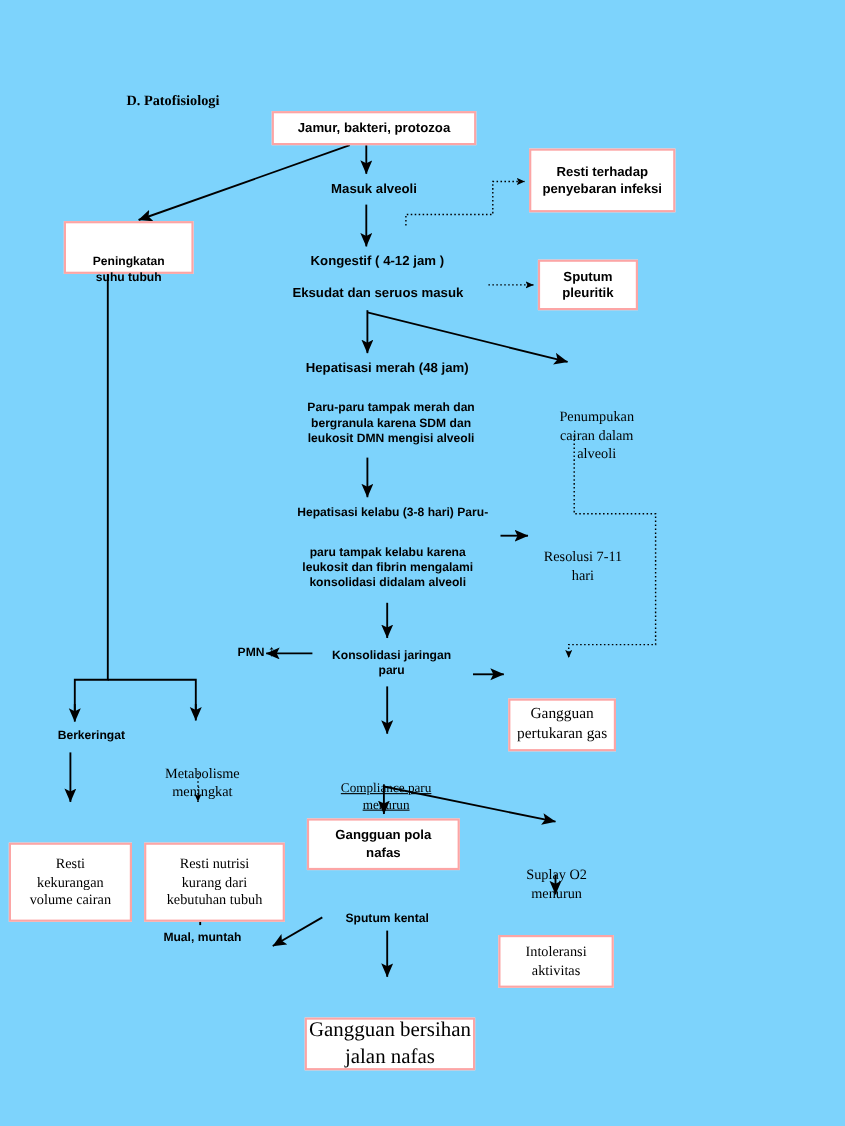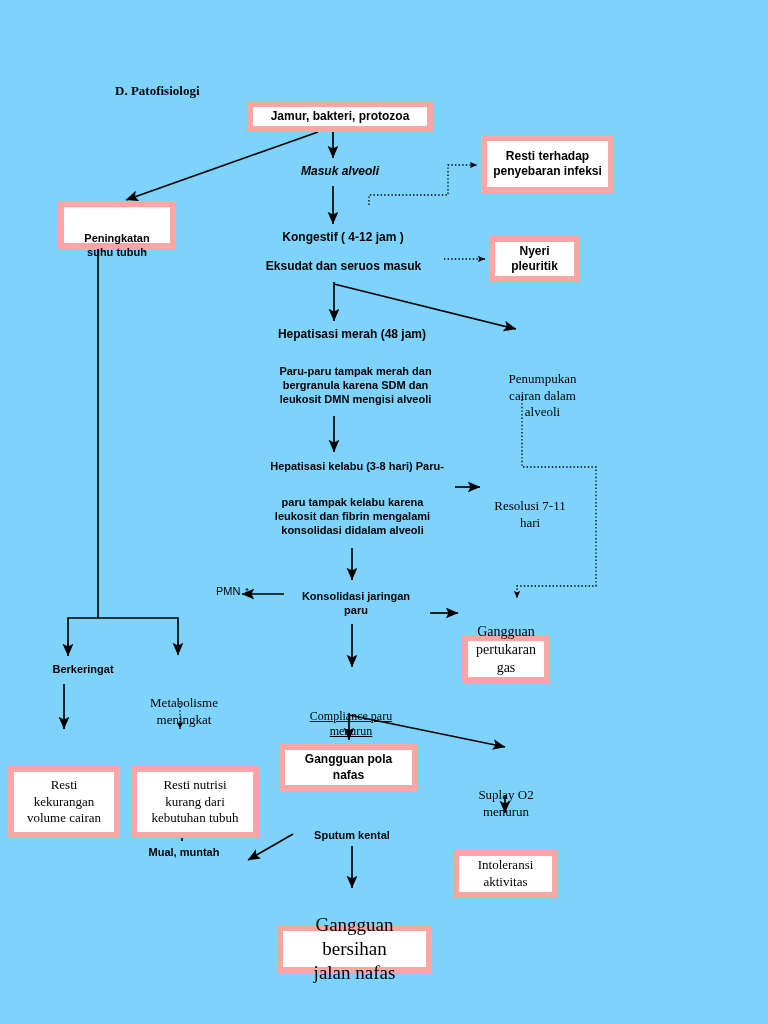--- a/index.html
+++ b/index.html
@@ -31,45 +31,45 @@
   .node {
     position: absolute;
     box-sizing: border-box;
     display: flex;
     align-items: center;
     justify-content: center;
     text-align: center;
     line-height: 1.28;
   }
   .boxed {
-    border: 6px solid #fca5a5;
+    border: 2px solid #fca5a5;
     background: #ffffff;
   }
   .serif {
     font-family: "Liberation Serif", serif;
     margin-top: 33px;
   }
   .sans-bold {
     font-family: "Liberation Sans", sans-serif;
     font-weight: bold;
   }
   .section-title {
     position: absolute;
     font-family: "Liberation Serif", serif;
     font-weight: bold;
     font-size: 13px;
     white-space: nowrap;
   }
   .pmn-wrap {
     position: absolute;
     display: flex;
-    align-items: flex-start;
+    align-items: flex-end;
     gap: 3px;
     font-family: "Liberation Sans", sans-serif;
-    font-weight: normal;
+    font-weight: bold;
     font-size: 11px;
   }
   .pmn-arrow {
     font-size: 14px;
     line-height: 1;
     display: inline-block;
     transform: translateY(-1px);
   }
 </style>
 </head>
@@ -121,35 +121,35 @@
   <div class="pmn-wrap" style="left:216px; top:585px;">
     <span>PMN</span>
     <span class="pmn-arrow">↑</span>
   </div>
 
   <div id="node-layer">
       <div class="node boxed sans-bold" style="left: 247px; top: 101px; width: 186px; height: 31px; font-size: 12px;">
         <span style="white-space: pre-line;">Jamur, bakteri, protozoa</span>
       </div>
       <div class="node sans-bold" style="left: 281px; top: 162px; width: 118px; height: 20px; font-size: 12px;">
-        <span style="white-space: pre-line; font-style: italic;">Masuk alveoli</span>
+        <span style="white-space: pre-line;">Masuk alveoli</span>
       </div>
       <div class="node boxed sans-bold" style="left: 481px; top: 135px; width: 133px; height: 58px; font-size: 12px;">
         <span style="white-space: pre-line;">Resti terhadap
 penyebaran infeksi</span>
       </div>
       <div class="node boxed sans-bold" style="left: 58px; top: 201px; width: 118px; height: 48px; font-size: 11px;">
         <span style="white-space: pre-line; margin-top: 40px;">Peningkatan
 suhu tubuh</span>
       </div>
       <div class="node sans-bold" style="left: 259px; top: 228px; width: 168px; height: 20px; font-size: 12px;">
         <span style="white-space: pre-line;">Kongestif ( 4-12 jam )</span>
       </div>
       <div class="node boxed sans-bold" style="left: 489px; top: 236px; width: 91px; height: 46px; font-size: 12px;">
-        <span style="white-space: pre-line;">Nyeri
+        <span style="white-space: pre-line;">Sputum
 pleuritik</span>
       </div>
       <div class="node sans-bold" style="left: 246px; top: 257px; width: 195px; height: 20px; font-size: 12px;">
         <span style="white-space: pre-line;">Eksudat dan seruos masuk</span>
       </div>
       <div class="node sans-bold" style="left: 254px; top: 325px; width: 196px; height: 20px; font-size: 12px;">
         <span style="white-space: pre-line;">Hepatisasi merah (48 jam)</span>
       </div>
       <div class="node serif" style="left: 490px; top: 333px; width: 105px; height: 60px; font-size: 13px;">
         <span style="white-space: pre-line;">Penumpukan
@@ -170,21 +170,21 @@
 konsolidasi didalam alveoli</span>
       </div>
       <div class="node serif" style="left: 481px; top: 462px; width: 98px; height: 40px; font-size: 13px;">
         <span style="white-space: pre-line;">Resolusi 7-11
 hari</span>
       </div>
       <div class="node sans-bold" style="left: 286px; top: 584px; width: 140px; height: 38px; font-size: 11px;">
         <span style="white-space: pre-line;">Konsolidasi jaringan
 paru</span>
       </div>
-      <div class="node boxed serif" style="left: 462px; top: 602px; width: 88px; height: 48px; font-size: 14px; align-items: flex-end;">
+      <div class="node boxed serif" style="left: 462px; top: 602px; width: 98px; height: 48px; font-size: 14px;">
         <span style="white-space: pre-line;">Gangguan
 pertukaran gas</span>
       </div>
       <div class="node sans-bold" style="left: 26px; top: 660px; width: 85px; height: 18px; font-size: 11px;">
         <span style="white-space: pre-line; margin-left: 29px;">Berkeringat</span>
       </div>
       <div class="node serif" style="left: 140px; top: 659px; width: 88px; height: 40px; font-size: 13px;">
         <span style="white-space: pre-line;">Metabolisme
 meningkat</span>
       </div>

